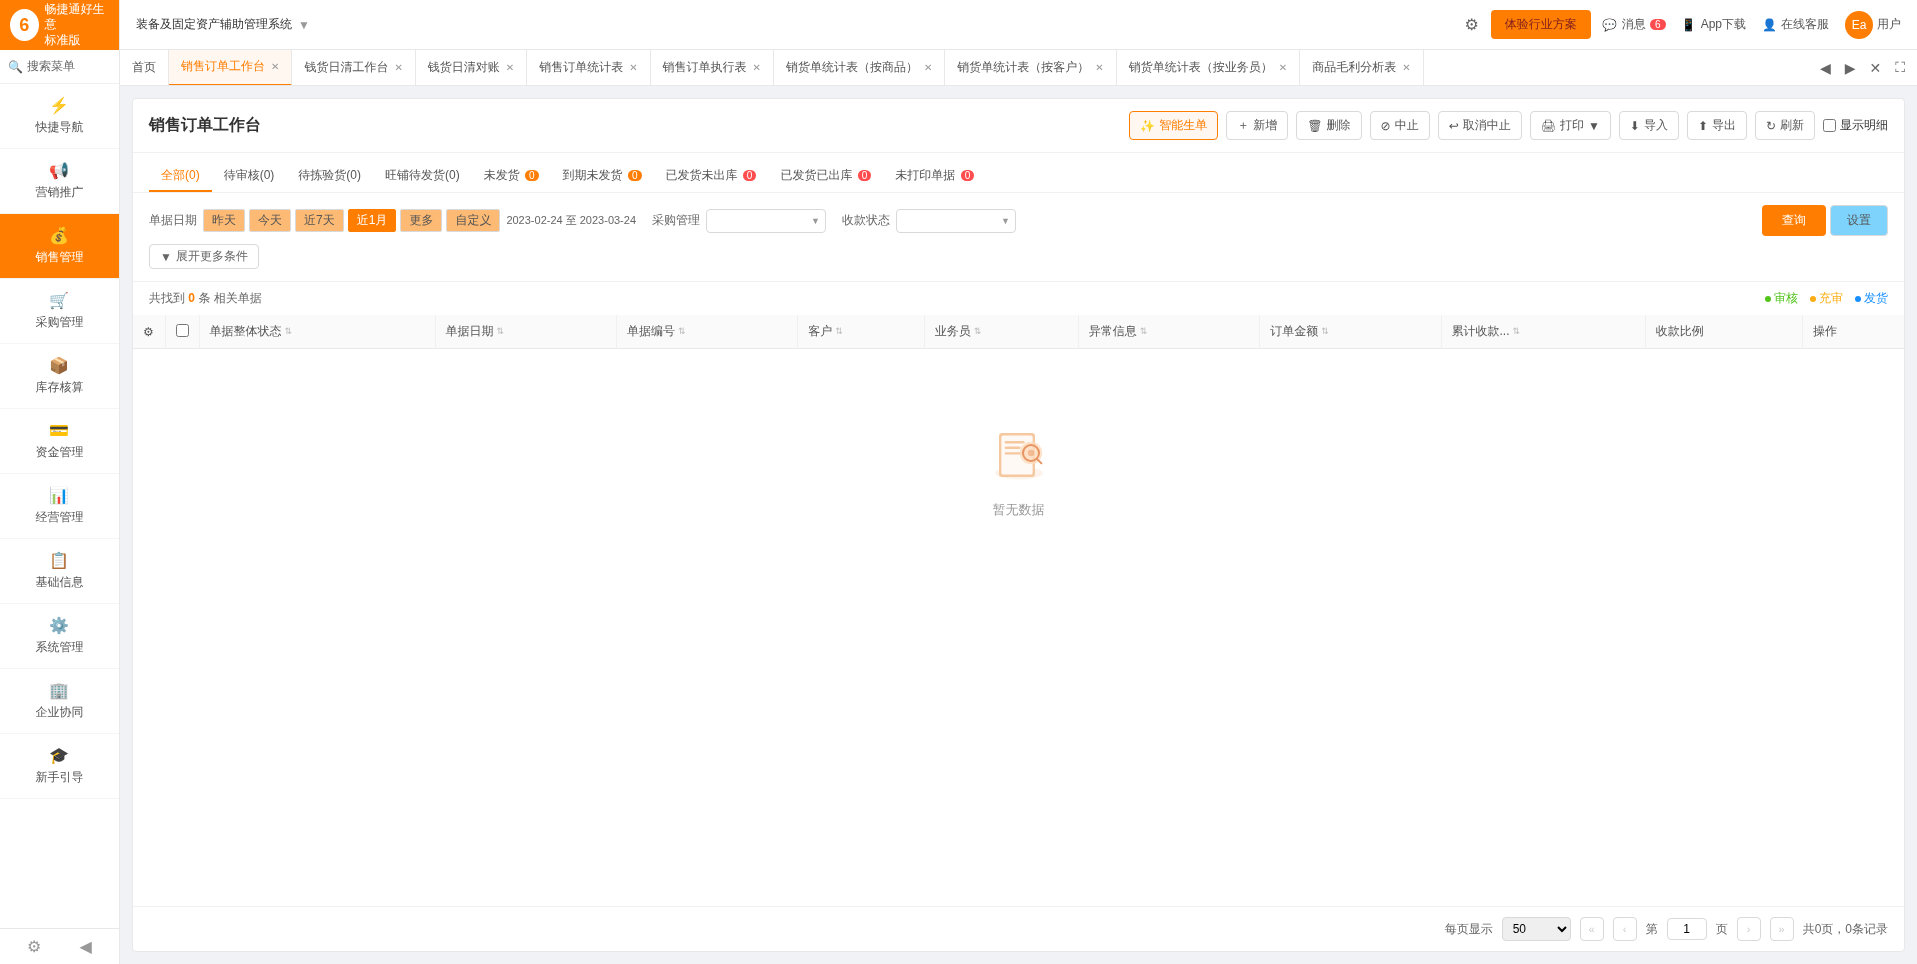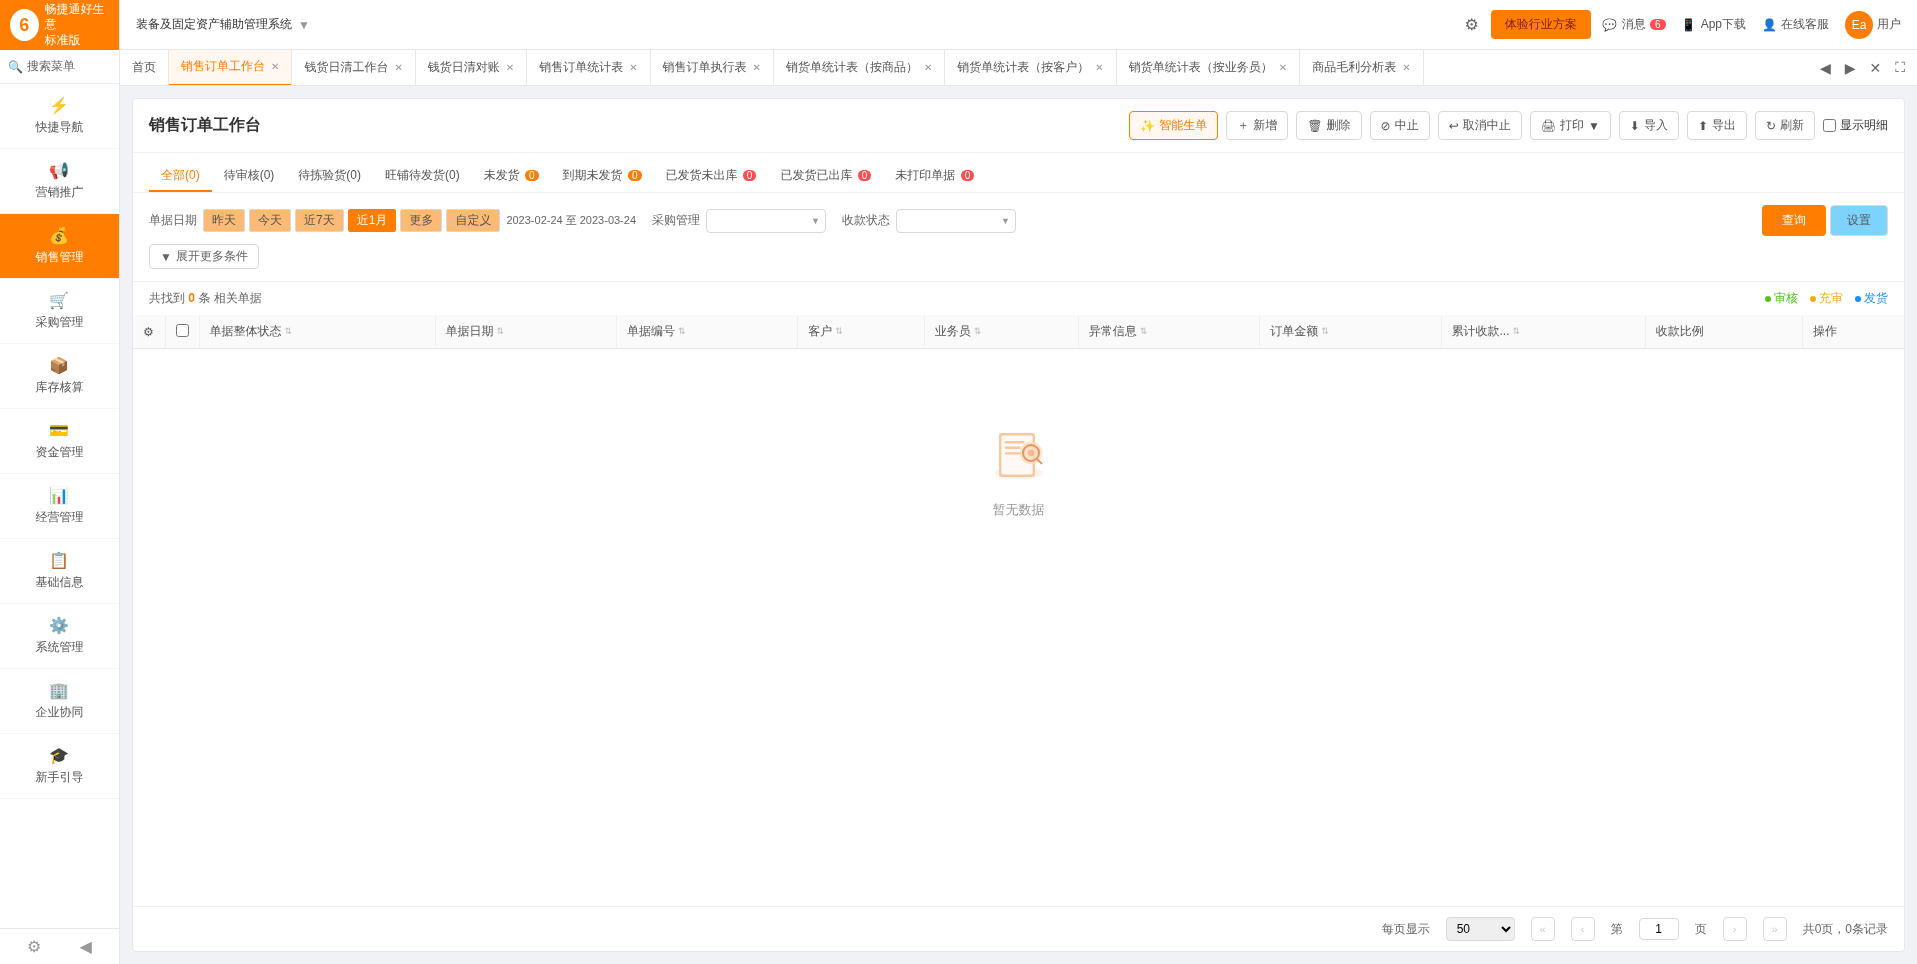--- a/index.html
+++ b/index.html
@@ -99,21 +99,21 @@
     .data-table .sort-icon { color: #bbb; font-size: 9px; display: flex; flex-direction: column; line-height: 1; }
     .settings-col { width: 32px; text-align: center; }
     .checkbox-col { width: 32px; text-align: center; }
 
     
     .empty-state { flex: 1; display: flex; flex-direction: column; align-items: center; justify-content: center; gap: 12px; padding: 60px 0; }
     .empty-icon { width: 80px; height: 80px; }
     .empty-text { color: #999; font-size: 13px; }
 
     
-    .pagination { padding: 10px 16px; display: flex; align-items: center; justify-content: flex-end; gap: 16px; border-top: 1px solid #f0f0f0; }
+    .pagination { padding: 10px 16px; display: flex; align-items: center; justify-content: flex-end; gap: 9px; border-top: 1px solid #f0f0f0; }
     .pagination-label { font-size: 12px; color: #666; }
     .page-size-select { border: 1px solid #d9d9d9; border-radius: 4px; padding: 3px 20px 3px 6px; font-size: 12px; }
     .page-nav-btn { width: 24px; height: 24px; border: 1px solid #d9d9d9; border-radius: 4px; display: flex; align-items: center; justify-content: center; cursor: pointer; color: #666; background: #fff; font-size: 11px; }
     .page-nav-btn.disabled { color: #ccc; cursor: not-allowed; }
     .page-input { width: 40px; border: 1px solid #d9d9d9; border-radius: 4px; padding: 3px 4px; text-align: center; font-size: 12px; }
     .pagination-total { font-size: 12px; color: #666; }
 
     
     .table-scroll { overflow-x: auto; }
     .table-scroll::-webkit-scrollbar { height: 6px; }

